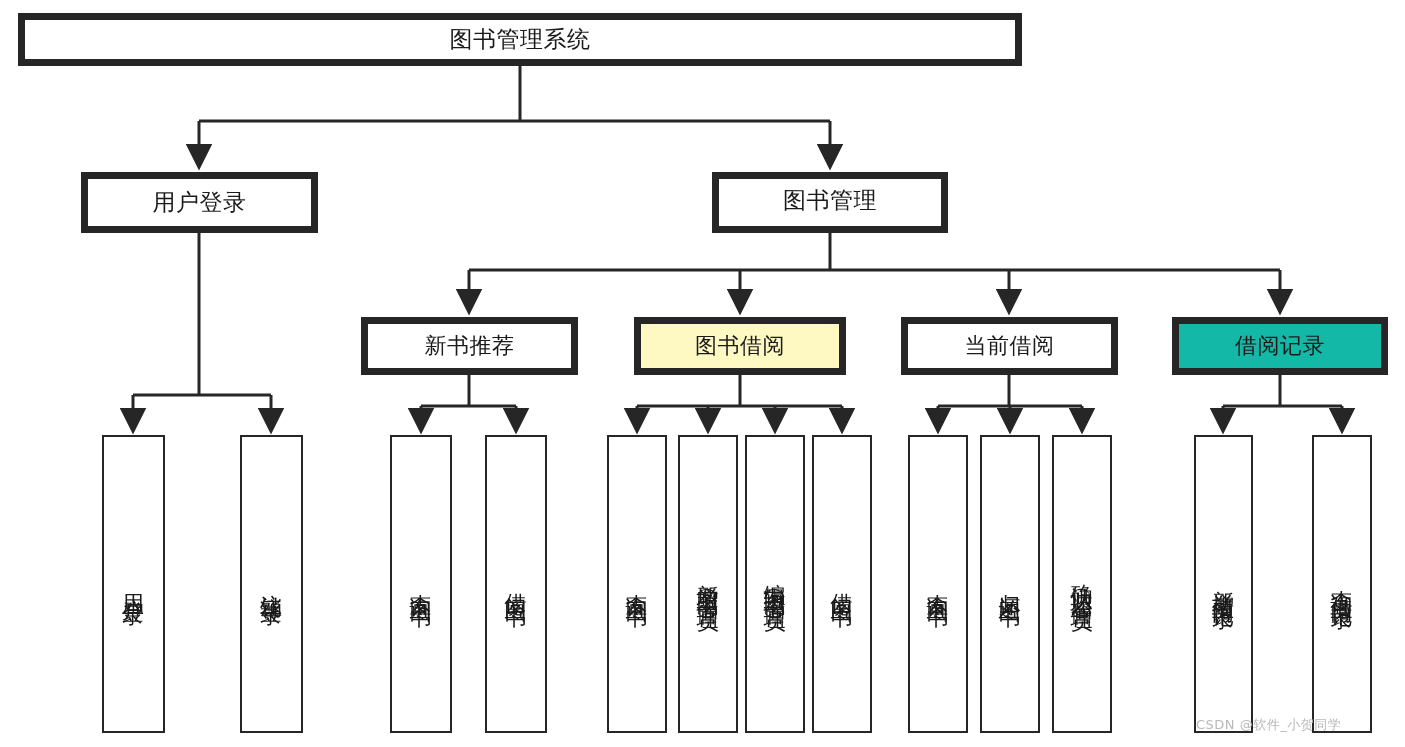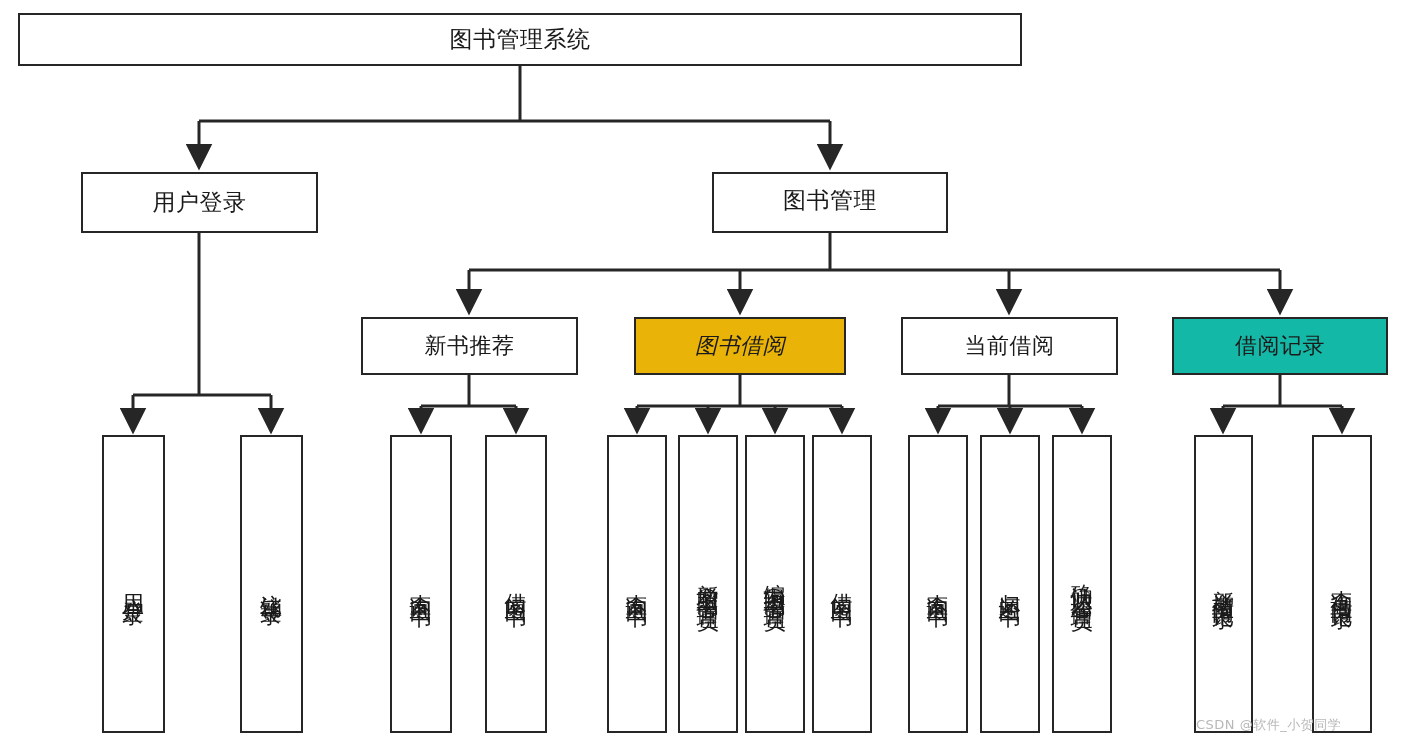--- a/index.html
+++ b/index.html
@@ -21,21 +21,21 @@
     position: absolute;
     left: 0;
     top: 0;
     width: 1405px;
     height: 747px;
   }
   .node {
     position: absolute;
     box-sizing: border-box;
     background: #ffffff;
-    border: 2px solid #fca5a5;
+    border: 7px solid #fca5a5;
     display: flex;
     align-items: center;
     justify-content: center;
     color: #1a1a1a;
   }
   .node .label {
     display: block;
     text-align: center;
     line-height: 1.18;
     letter-spacing: 0.5px;
@@ -132,21 +132,21 @@
   <div class="node node-l2" id="node-l2-0" style="left: 81px; top: 172px; width: 237px; height: 61px; border-color: rgb(38, 38, 38); background: rgb(255, 255, 255); color: rgb(26, 26, 26);">
     <span class="label">用户登录</span>
   </div>
   <div class="node node-l2" id="node-l2-1" style="left: 712px; top: 172px; width: 236px; height: 61px; border-color: rgb(38, 38, 38); background: rgb(255, 255, 255); color: rgb(26, 26, 26); font-family: Liberation Mono, monospace;">
     <span class="label">图书管理</span>
   </div>
 
   <div class="node node-l3" id="node-l3-0" style="left: 361px; top: 317px; width: 217px; height: 58px; border-color: rgb(38, 38, 38); background: rgb(255, 255, 255); color: rgb(26, 26, 26);">
     <span class="label">新书推荐</span>
   </div>
-  <div class="node node-l3" id="node-l3-1" style="left: 634px; top: 317px; width: 212px; height: 58px; border-color: rgb(38, 38, 38); background: #eab308; color: rgb(26, 26, 26); font-style: italic;">
+  <div class="node node-l3" id="node-l3-1" style="left: 634px; top: 317px; width: 212px; height: 58px; border-color: rgb(38, 38, 38); background: #fef9c3; color: rgb(26, 26, 26);">
     <span class="label">图书借阅</span>
   </div>
   <div class="node node-l3" id="node-l3-2" style="left: 901px; top: 317px; width: 217px; height: 58px; border-color: rgb(38, 38, 38); background: rgb(255, 255, 255); color: rgb(26, 26, 26);">
     <span class="label">当前借阅</span>
   </div>
   <div class="node node-l3" id="node-l3-3" style="left: 1172px; top: 317px; width: 216px; height: 58px; border-color: rgb(38, 38, 38); background: #14b8a6; color: rgb(26, 26, 26);">
     <span class="label">借阅记录</span>
   </div>
 
   <div class="node node-leaf" id="node-leaf-0" style="left: 102px; top: 435px; width: 63px; height: 298px; border-color: rgb(38, 38, 38); background: rgb(255, 255, 255); color: rgb(26, 26, 26);">

